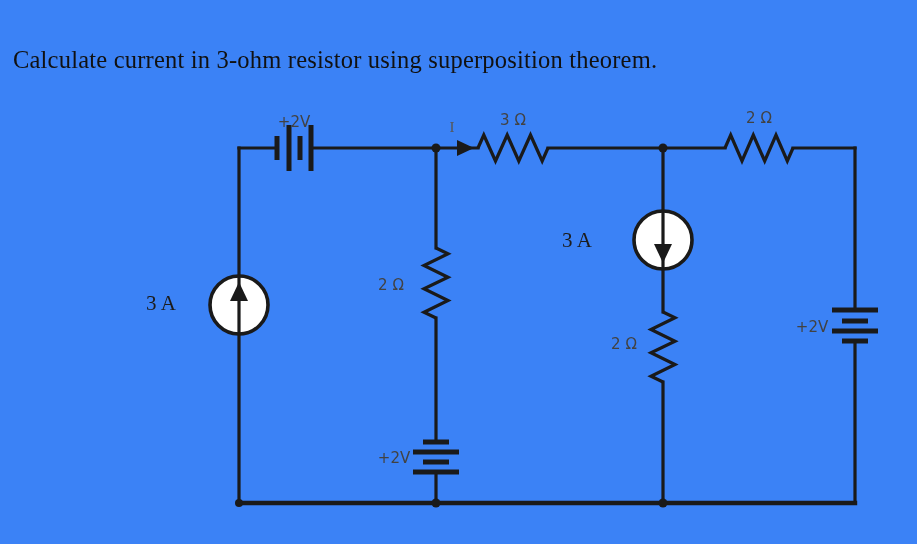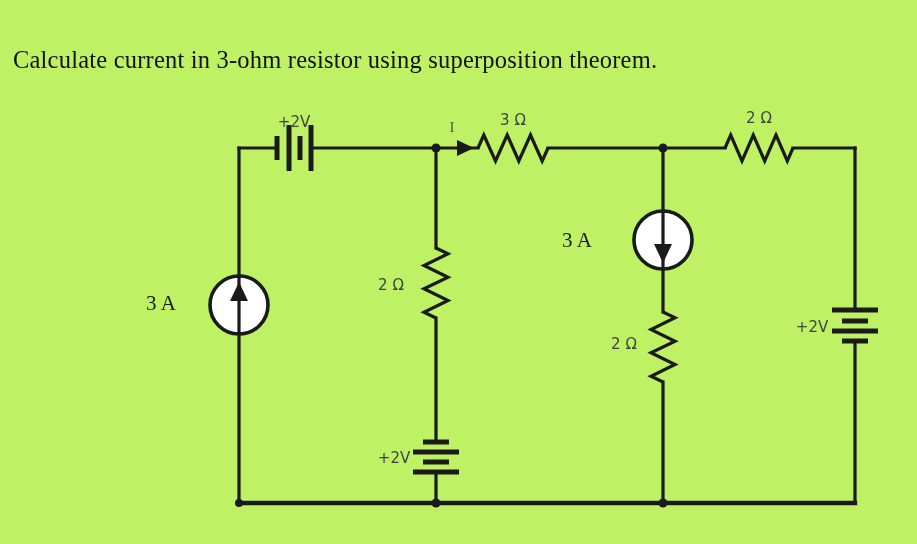--- a/index.html
+++ b/index.html
@@ -4,21 +4,21 @@
 <style>
   html, body {
     margin: 0;
     padding: 0;
     background: #ffffff;
   }
   .page {
     position: relative;
     width: 917px;
     height: 544px;
-    background: #bef264;
+    background: #3b82f6;
     overflow: hidden;
     font-family: "Liberation Serif", serif;
   }
   .title {
     position: absolute;
     left: 13px;
     top: 46px;
     font-size: 24.5px;
     font-weight: 400;
     color: #111111;

